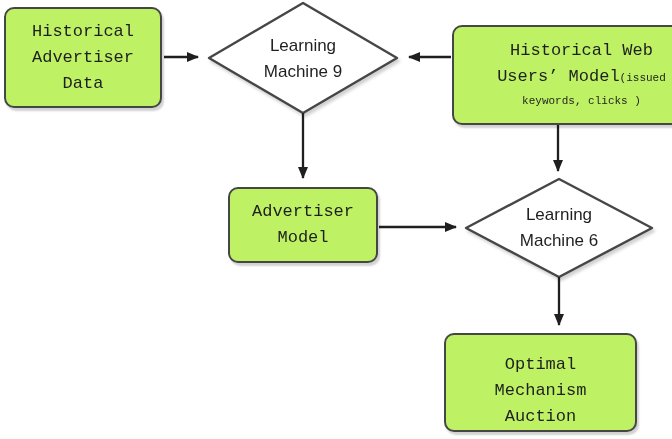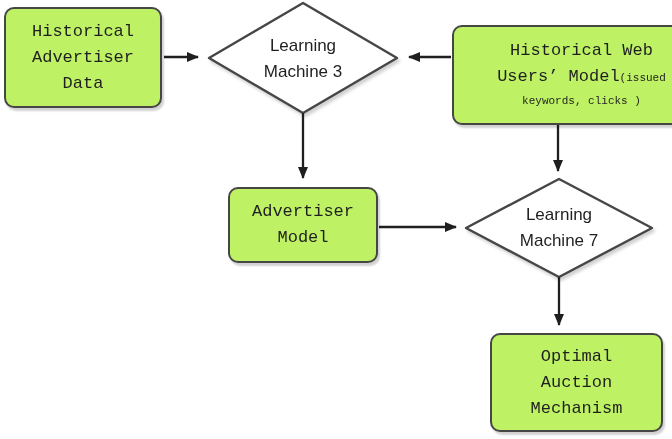--- a/index.html
+++ b/index.html
@@ -58,21 +58,21 @@
     font-size: 11px;
     line-height: 22px;
   }
   .line { display: block; }
   .inline-mix { display: block; line-height: 26px; }
   .inline-mix .txt-big, .inline-mix .txt-small { display: inline; }
 
   #node-historical-advertiser { left: 4px;   top: 7px;   width: 158px; height: 101px; }
   #node-historical-web        { left: 452px; top: 25px;   width: 259px; height: 100px; }
   #node-advertiser-model      { left: 228px; top: 187px; width: 150px; height: 76px; }
-  #node-optimal-auction       { left: 490px; top: 333px; width: 173px; height: 99px; }
+  #node-optimal-auction       { left: 444px; top: 333px; width: 193px; height: 99px; justify-content: flex-end; }
 
   #label-lm1 { left: 303px; top: 59px; }
   #label-lm2 { left: 559px; top: 228px; }
 </style>
 </head>
 <body>
 
 <div id="stage">
 
   <svg id="edge-layer" width="672" height="439" viewBox="0 0 672 439" xmlns="http://www.w3.org/2000/svg">
@@ -105,27 +105,27 @@
     <span class="line txt-small">keywords, clicks )</span>
   </div>
 
   <div id="node-advertiser-model" class="node-box txt-big">
     <span class="line">Advertiser</span>
     <span class="line">Model</span>
   </div>
 
   <div id="node-optimal-auction" class="node-box txt-big">
     <span class="line">Optimal</span>
+    <span class="line">Mechanism</span>
     <span class="line">Auction</span>
-    <span class="line">Mechanism</span>
   </div>
 
   <div id="label-lm1" class="node-label txt-big">
     <span class="line">Learning</span>
-    <span class="line">Machine 3</span>
+    <span class="line">Machine 9</span>
   </div>
 
   <div id="label-lm2" class="node-label txt-big">
     <span class="line">Learning</span>
-    <span class="line">Machine 7</span>
+    <span class="line">Machine 6</span>
   </div>
 
 </div>
 
 </body></html>

